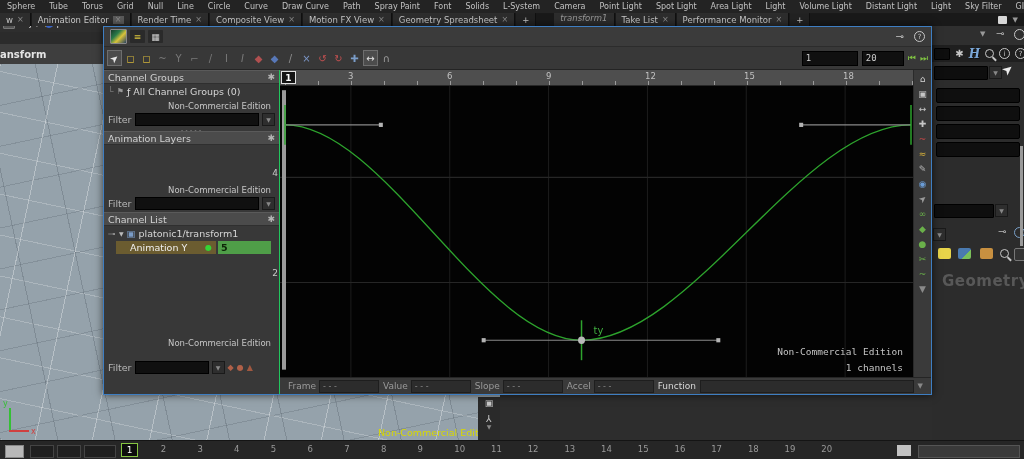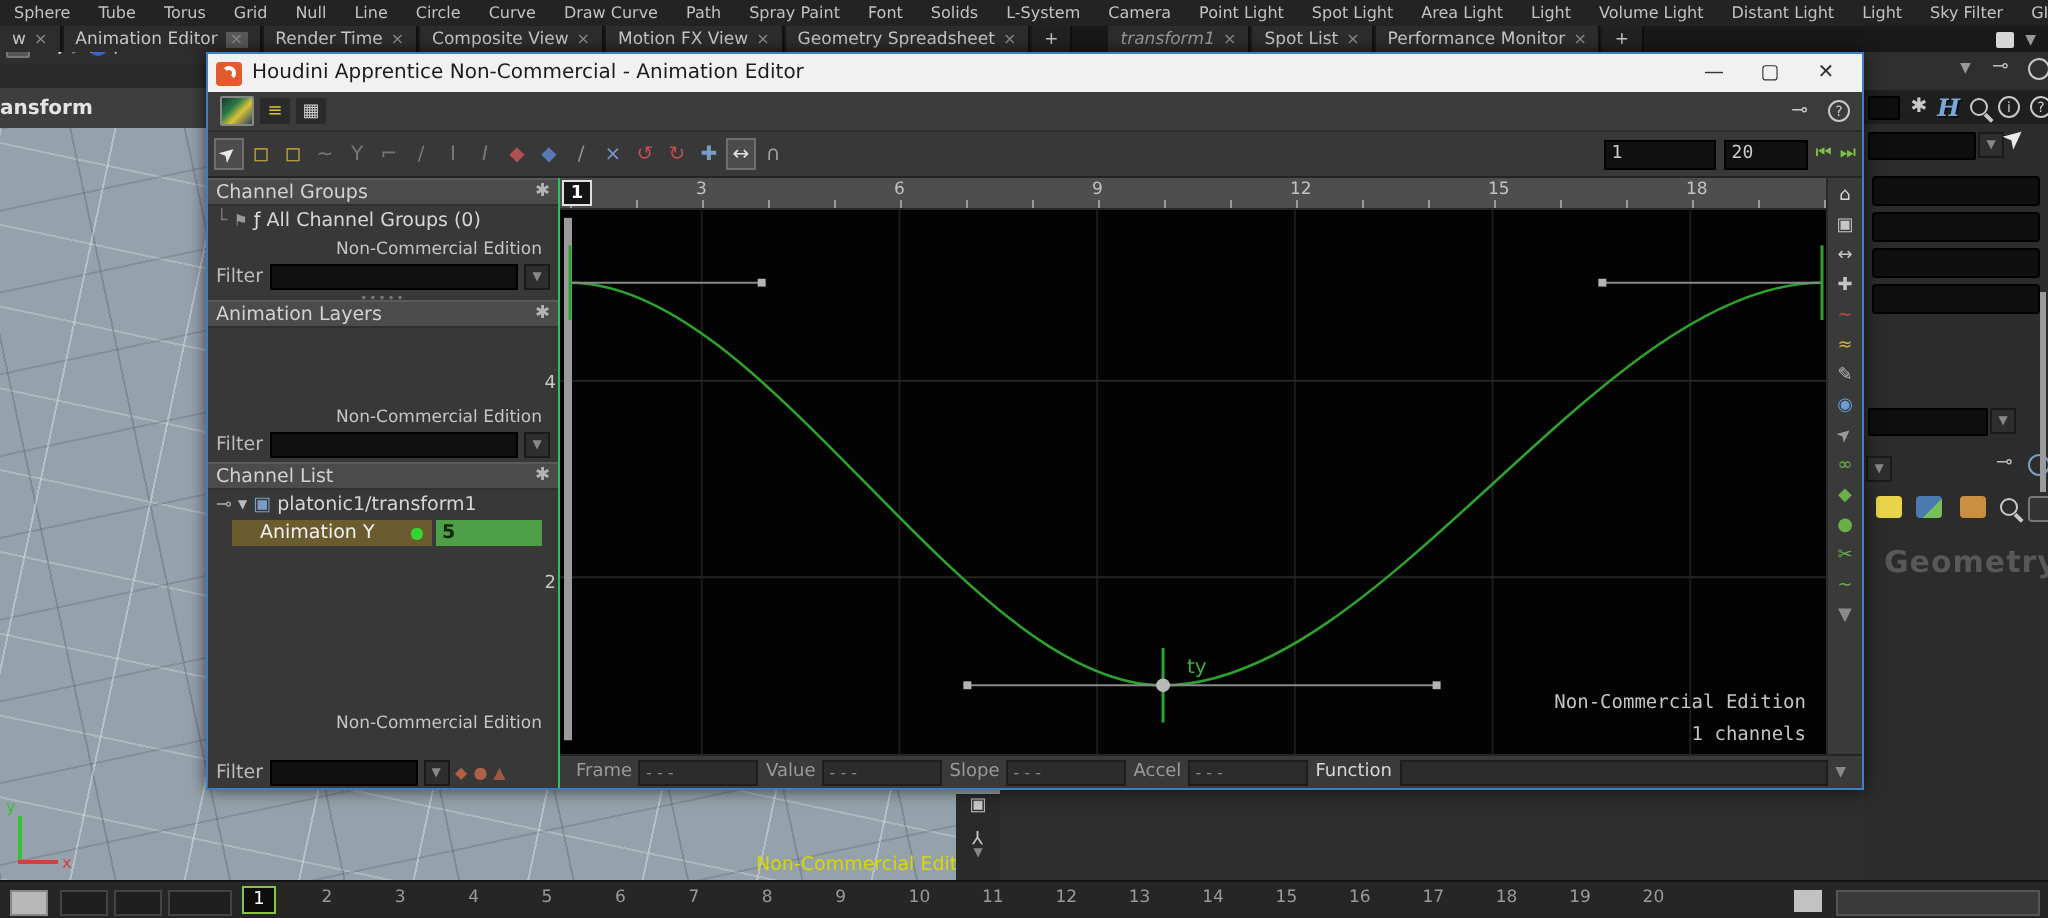--- a/index.html
+++ b/index.html
@@ -5,21 +5,21 @@
   html,body{margin:0;padding:0;width:1024px;height:459px;overflow:hidden;background:#2b2b2b;
     font-family:"DejaVu Sans","Liberation Sans",sans-serif;font-size:10px;color:#ccc;}
   
   .shelf{position:absolute;left:0;top:0;width:1024px;height:13px;background:#232323;display:flex;align-items:center;overflow:hidden;white-space:nowrap;z-index:8;}
   .shelf-item{font-size:8px;color:#c2c2c2;padding:0 7px;flex:0 0 auto;}
   
   .tabbar{position:absolute;left:0;top:13px;width:1024px;height:13px;background:#191919;display:flex;align-items:stretch;gap:1px;z-index:8;}
   .tab{background:#2d2d2d;color:#c6c6c6;font-size:8.5px;display:flex;align-items:center;gap:4px;padding:0 6px;border-right:1px solid #101010;flex:0 0 auto;}
   .tab .x{color:#8a8a8a;font-size:8px;line-height:1;}
   .tab.hot .x{background:#5a5a5a;padding:0 2px;}
-  .tab.ital{font-style:italic;color:#989898;}
+  .tab.ital{font-style:italic;color:#989898;flex-direction:column;}
   .tab.plus{background:#222;}
   .tab-spacer{width:16px;flex:0 0 auto;}
   .tab-endicons{margin-left:auto;display:flex;align-items:center;gap:6px;padding-right:6px;}
   .pane-sq{width:9px;height:8px;background:#d6d6d6;border-radius:1px;}
   
   .crumbbar{position:absolute;left:0;top:14px;width:103px;height:18px;background:#2e2e2e;display:flex;align-items:center;gap:3px;padding:0 3px;z-index:6;font-size:9px;color:#ddd;}
   .objicon{width:10px;height:9px;background:#555;border:1px solid #777;border-radius:1px;}
   .platicon{width:10px;height:10px;border-radius:50%;background:conic-gradient(#cc3333 0 30%,#3a64c8 30% 62%,#e8c33a 62% 100%);}
   .crumbsep{color:#888;font-size:7px;}
   .paramheader{position:absolute;left:0;top:44px;width:103px;height:20px;background:#3e3e3e;color:#e4e4e4;font-weight:bold;display:flex;align-items:center;z-index:6;}
@@ -188,21 +188,21 @@
     </span>
     </div>
   <div class="tab-spacer"></div>
   <div style="display:flex;gap:1px;">
 
   <span class="tab ital">
       <span>transform1</span>
       <span class="x">×</span>
     </span>
       <span class="tab">
-      <span>Spot List</span>
+      <span>Take List</span>
       <span class="x">×</span>
     </span>
       <span class="tab">
       <span>Performance Monitor</span>
       <span class="x">×</span>
     </span>
       <span class="tab plus">
       <span>+</span>
 
     </span>
@@ -276,29 +276,20 @@
   <span class="pb-box" style="left:30px;width:22px;"></span>
   <span class="pb-box" style="left:57px;width:22px;"></span>
   <span class="pb-box" style="left:84px;width:30px;"></span>
   <span class="pb-current">1</span>
   <span id="pb-ticks"><span class="pb-tick" style="left: 160.7px;">2</span><span class="pb-tick" style="left: 197.4px;">3</span><span class="pb-tick" style="left: 234.1px;">4</span><span class="pb-tick" style="left: 270.8px;">5</span><span class="pb-tick" style="left: 307.5px;">6</span><span class="pb-tick" style="left: 344.2px;">7</span><span class="pb-tick" style="left: 380.9px;">8</span><span class="pb-tick" style="left: 417.6px;">9</span><span class="pb-tick" style="left: 454.3px;">10</span><span class="pb-tick" style="left: 491px;">11</span><span class="pb-tick" style="left: 527.7px;">12</span><span class="pb-tick" style="left: 564.4px;">13</span><span class="pb-tick" style="left: 601.1px;">14</span><span class="pb-tick" style="left: 637.8px;">15</span><span class="pb-tick" style="left: 674.5px;">16</span><span class="pb-tick" style="left: 711.2px;">17</span><span class="pb-tick" style="left: 747.9px;">18</span><span class="pb-tick" style="left: 784.6px;">19</span><span class="pb-tick" style="left: 821.3px;">20</span></span>
   <span class="pb-endbox"></span>
   <span class="pb-endfield"></span>
 </div>
 
 <div class="win">
-  <div class="titlebar">
-    <span class="hicon"></span>
-    <span class="wtitle">Houdini Apprentice Non-Commercial - Animation Editor</span>
-    <span class="tcontrols">
-      <span class="tbtn">—</span>
-      <span class="tbtn">▢</span>
-      <span class="tbtn">✕</span>
-    </span>
-  </div>
   <div class="menubar">
     <span class="viewicons">
       <span class="vicon graph"></span>
       <span class="vicon dope">≡</span>
       <span class="vicon table">▦</span>
     </span>
     <span class="mb-right">
       <span>⊸</span>
       <span class="circ">?</span>
     </span>

